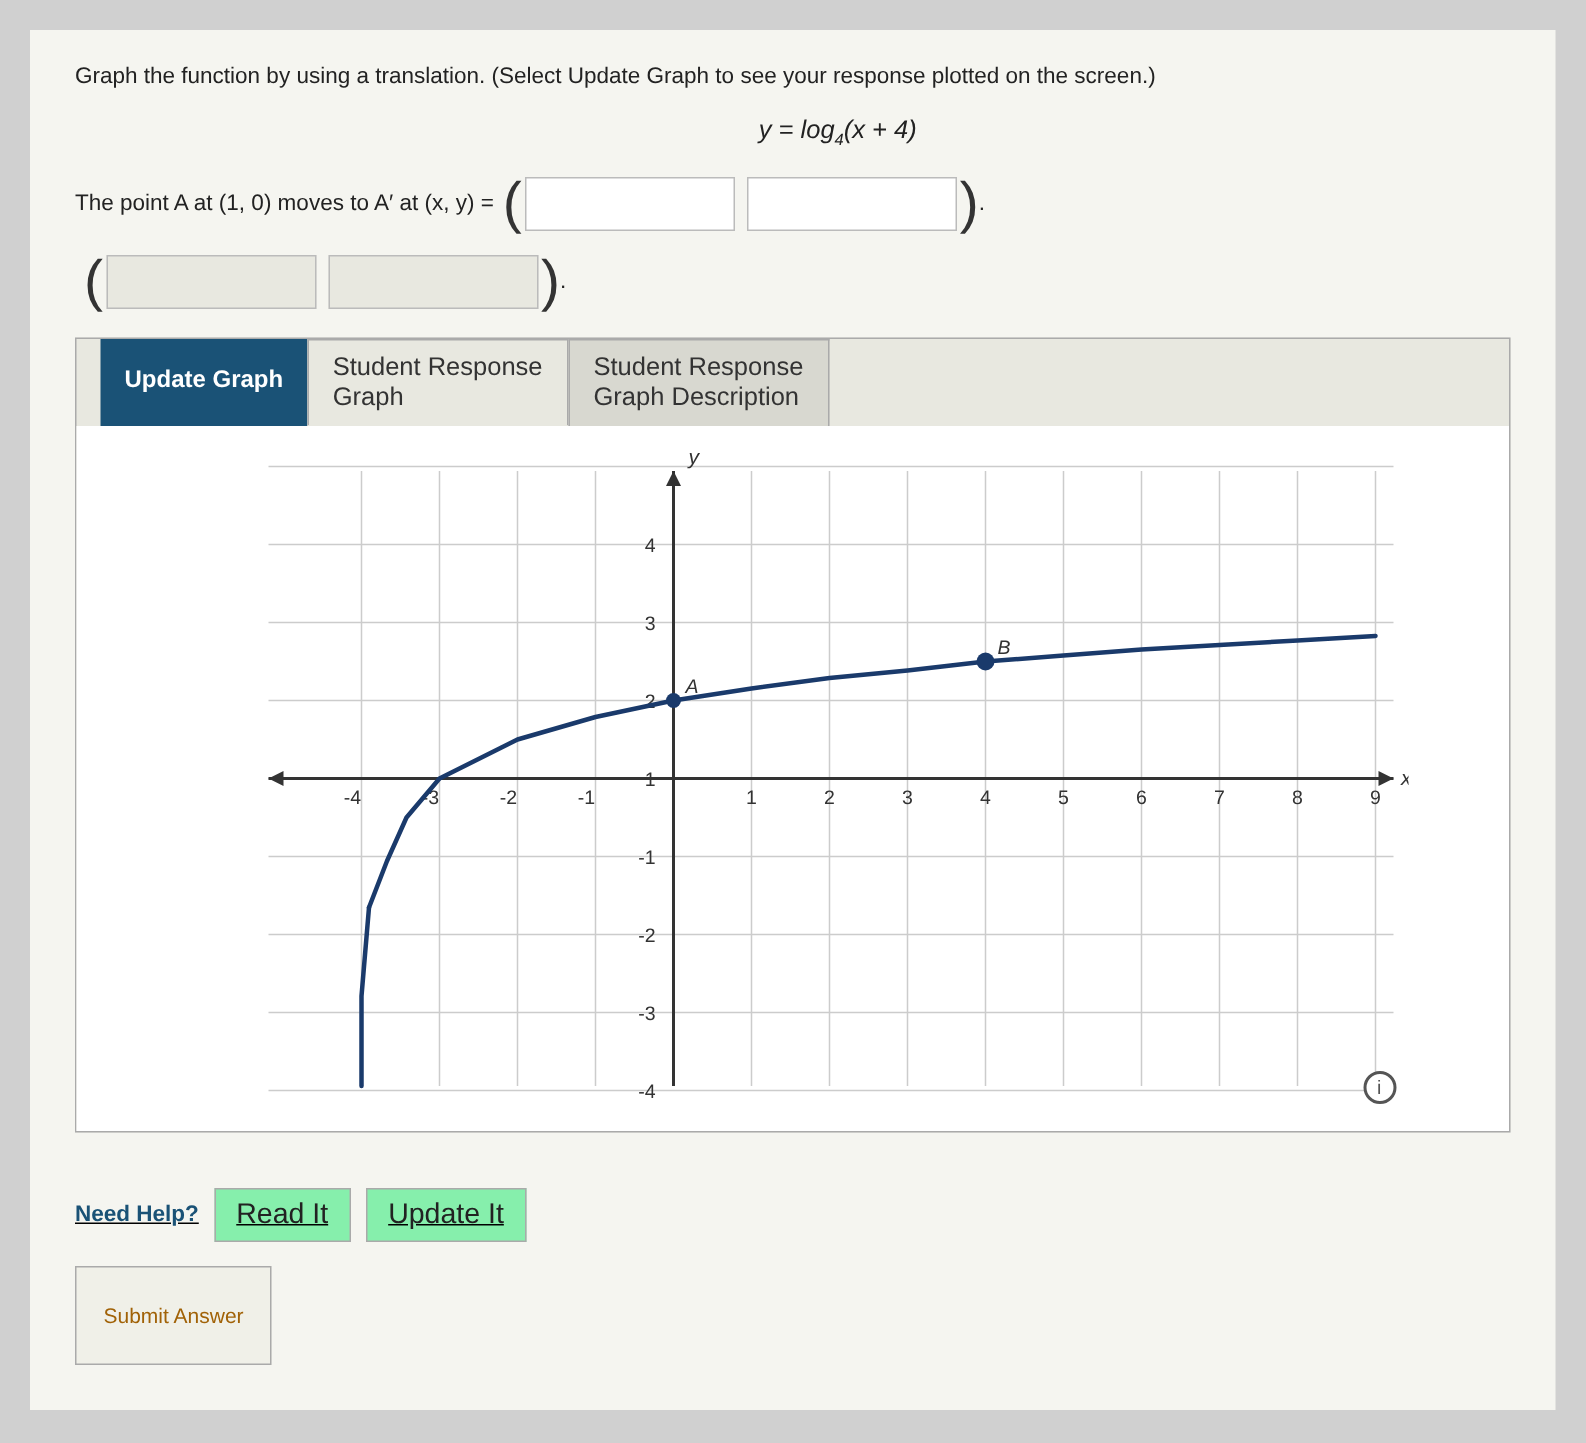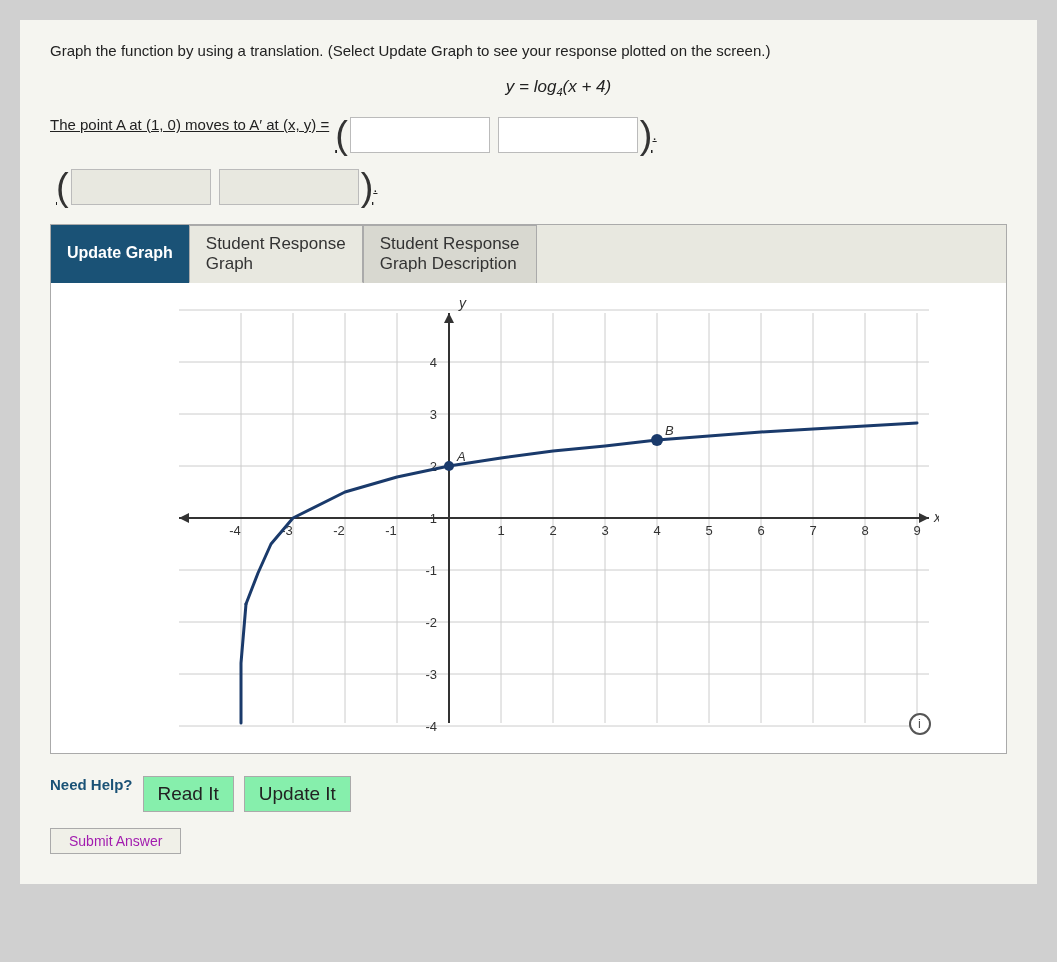--- a/index.html
+++ b/index.html
@@ -26,25 +26,24 @@
       color: #222;
       margin: 6px 0 18px 60px;
       font-style: italic;
       text-align: center;
     }
     .equation sub {
       font-size: 11px;
     }
     .point-row {
       display: flex;
-      align-items: flex-start;
+      align-items: center;
       margin-bottom: 14px;
       font-size: 15px;
       color: #222;
-      text-decoration: underline;
     }
     .point-row .paren-group {
       display: flex;
       align-items: center;
       margin-left: 6px;
     }
     .big-paren {
       font-size: 38px;
       line-height: 1;
       color: #333;
@@ -67,20 +66,21 @@
       margin: 0 2px;
     }
     .tabs-section {
       margin-top: 18px;
       border: 1px solid #aaa;
       background: #e8e8e0;
     }
     .tabs-header {
       display: flex;
       align-items: stretch;
+      padding-left: 16px;
     }
     .update-graph-btn {
       background: #1a5276;
       color: #fff;
       border: none;
       padding: 12px 16px;
       font-size: 16px;
       font-weight: bold;
       cursor: pointer;
       min-width: 100px;
@@ -129,45 +129,46 @@
       display: flex;
       align-items: center;
       justify-content: center;
       font-size: 13px;
       color: #555;
       cursor: pointer;
       background: #fff;
     }
     .help-row {
       display: flex;
-      align-items: flex-start;
-      margin-top: 22px;
+      align-items: center;
+      margin-top: 37px;
       gap: 10px;
+      text-decoration: underline;
     }
     .help-label {
       color: #1a5276;
       font-weight: bold;
       font-size: 15px;
     }
     .help-btn {
       background: #86efac;
       border: 1px solid #aaa;
       padding: 6px 14px;
       font-size: 19px;
       cursor: pointer;
       color: #222;
     }
     .submit-btn {
       margin-top: 16px;
       background: #f0f0e8;
       border: 1px solid #aaa;
-      padding: 4px 18px;
+      padding: 24px 18px;
       font-size: 14px;
       cursor: pointer;
-      color: #a21caf;
+      color: #a16207;
     }
   </style>
 </head>
 <body>
 
 <div class="page-container">
 
   <div class="instruction-text">
     <span>Graph the function by using a translation. (Select Update Graph to see your response plotted on the screen.)</span>
   </div>

